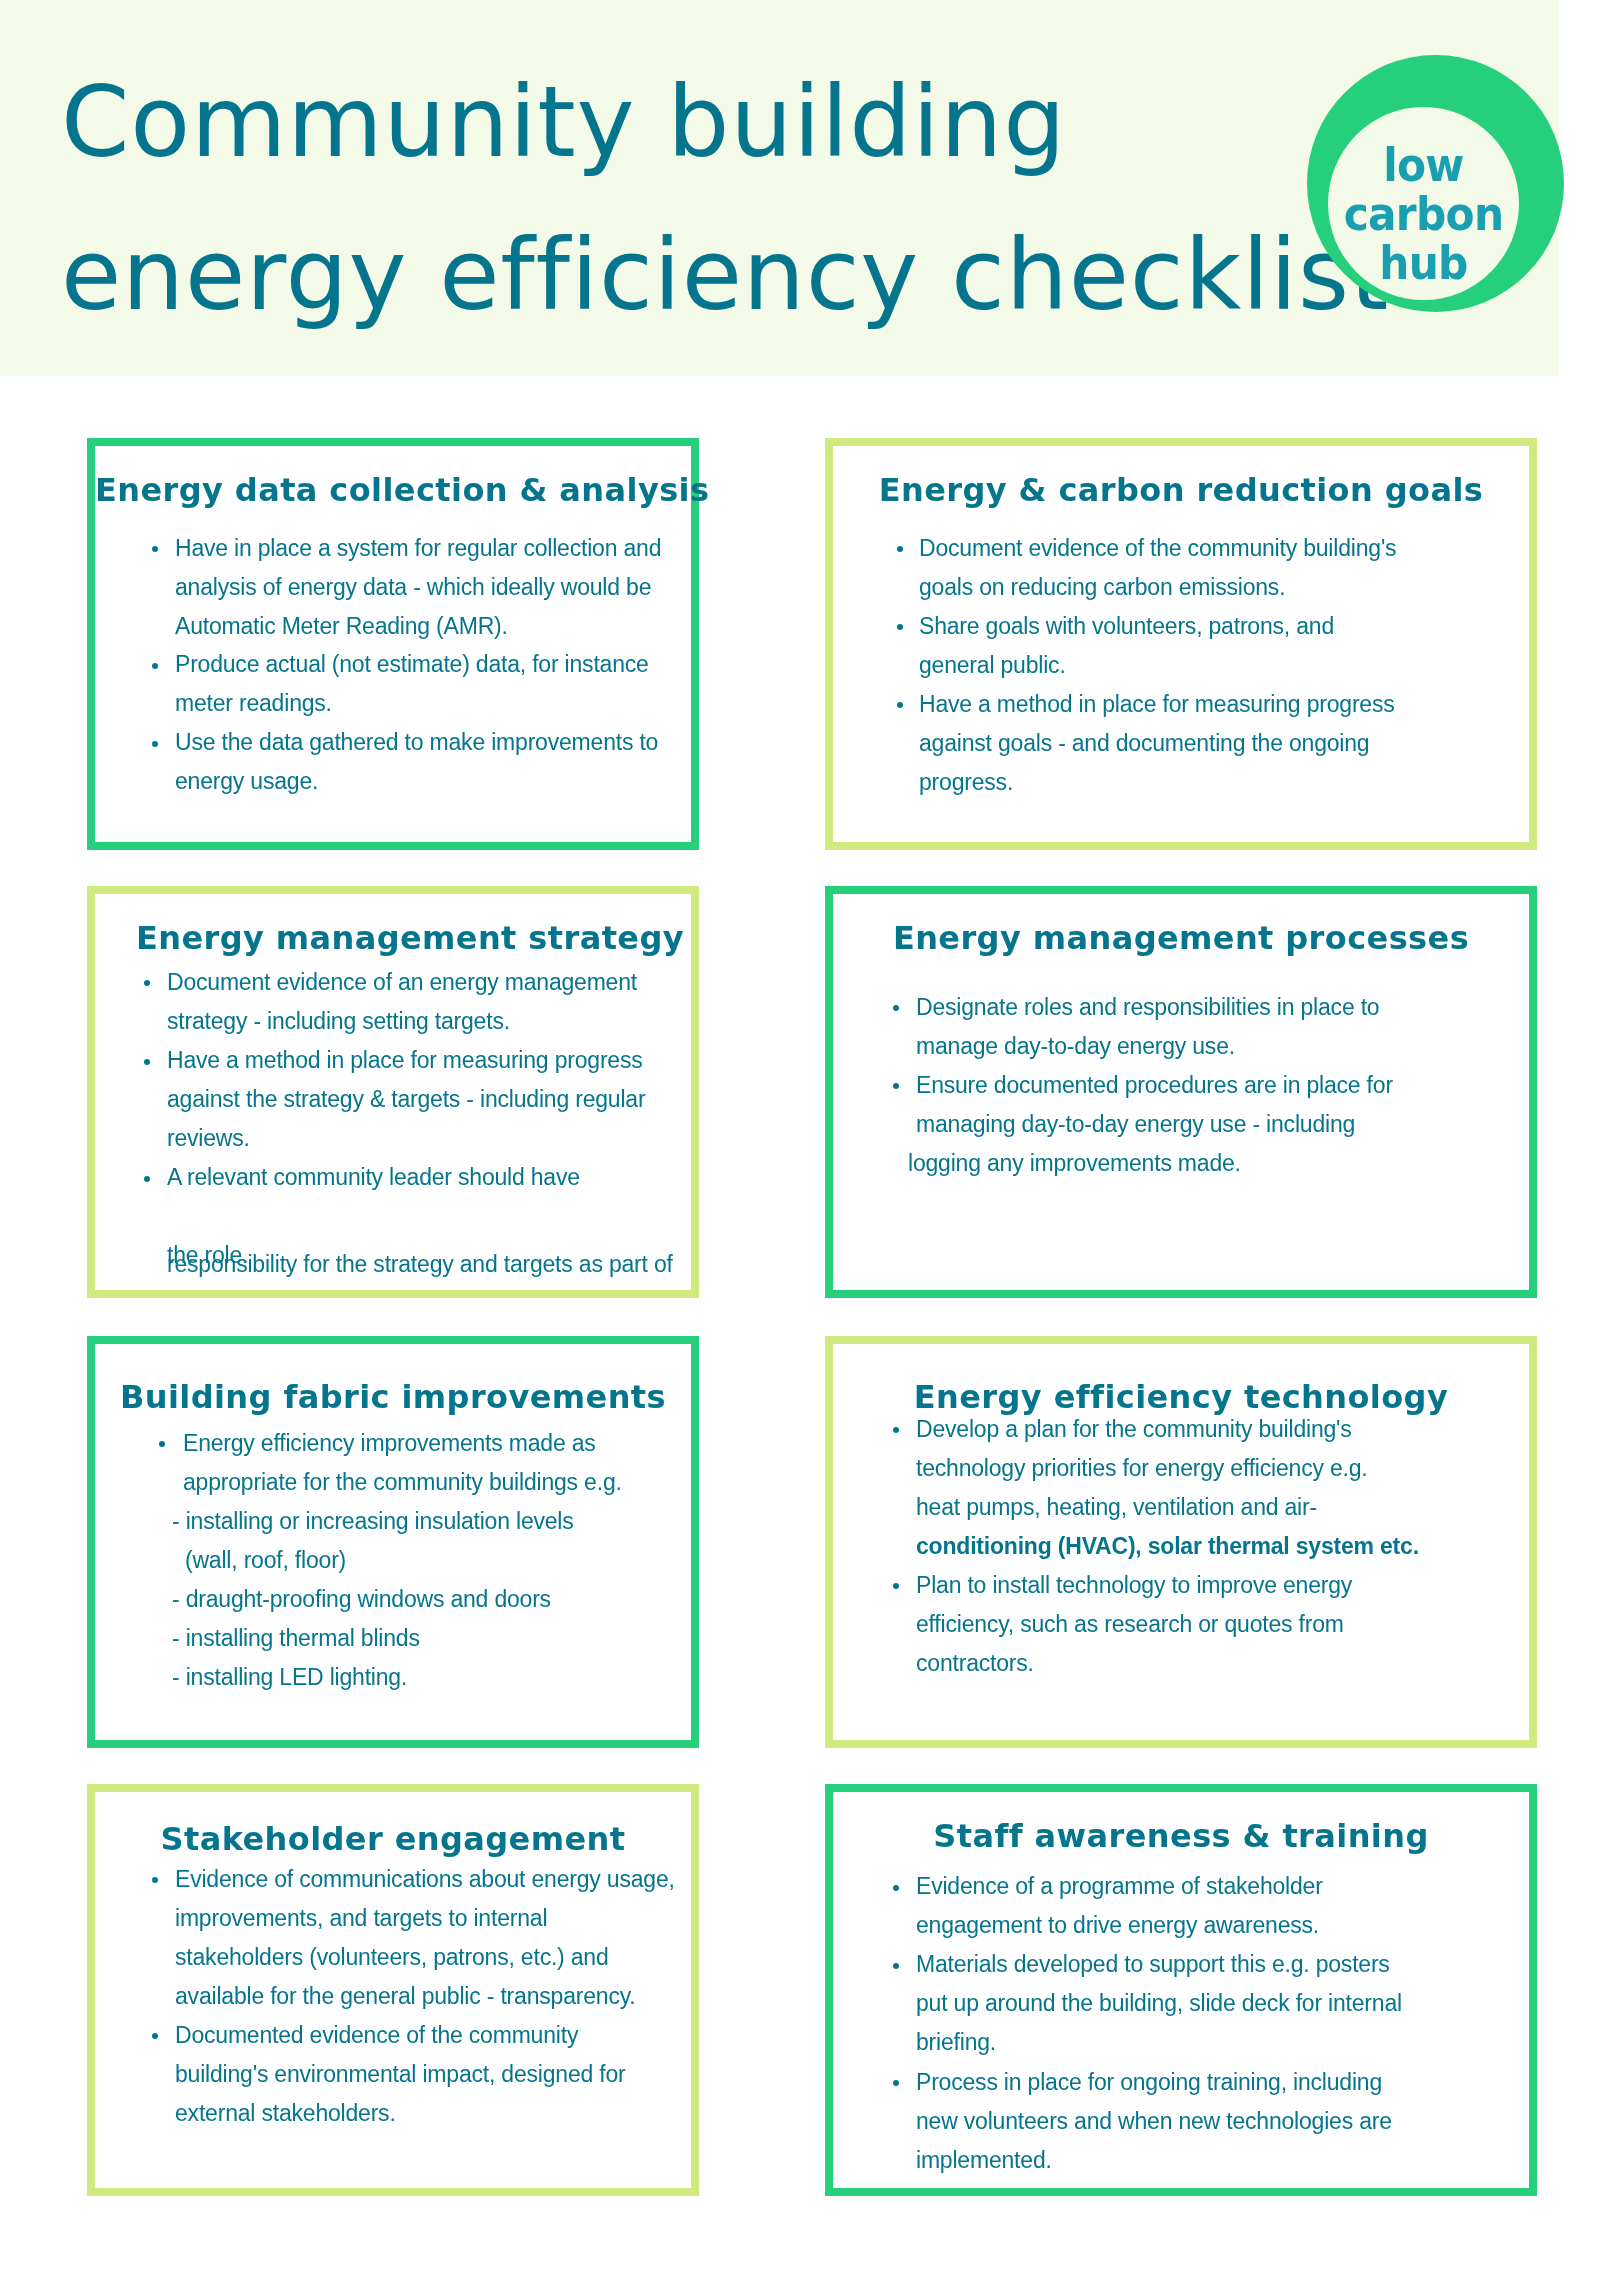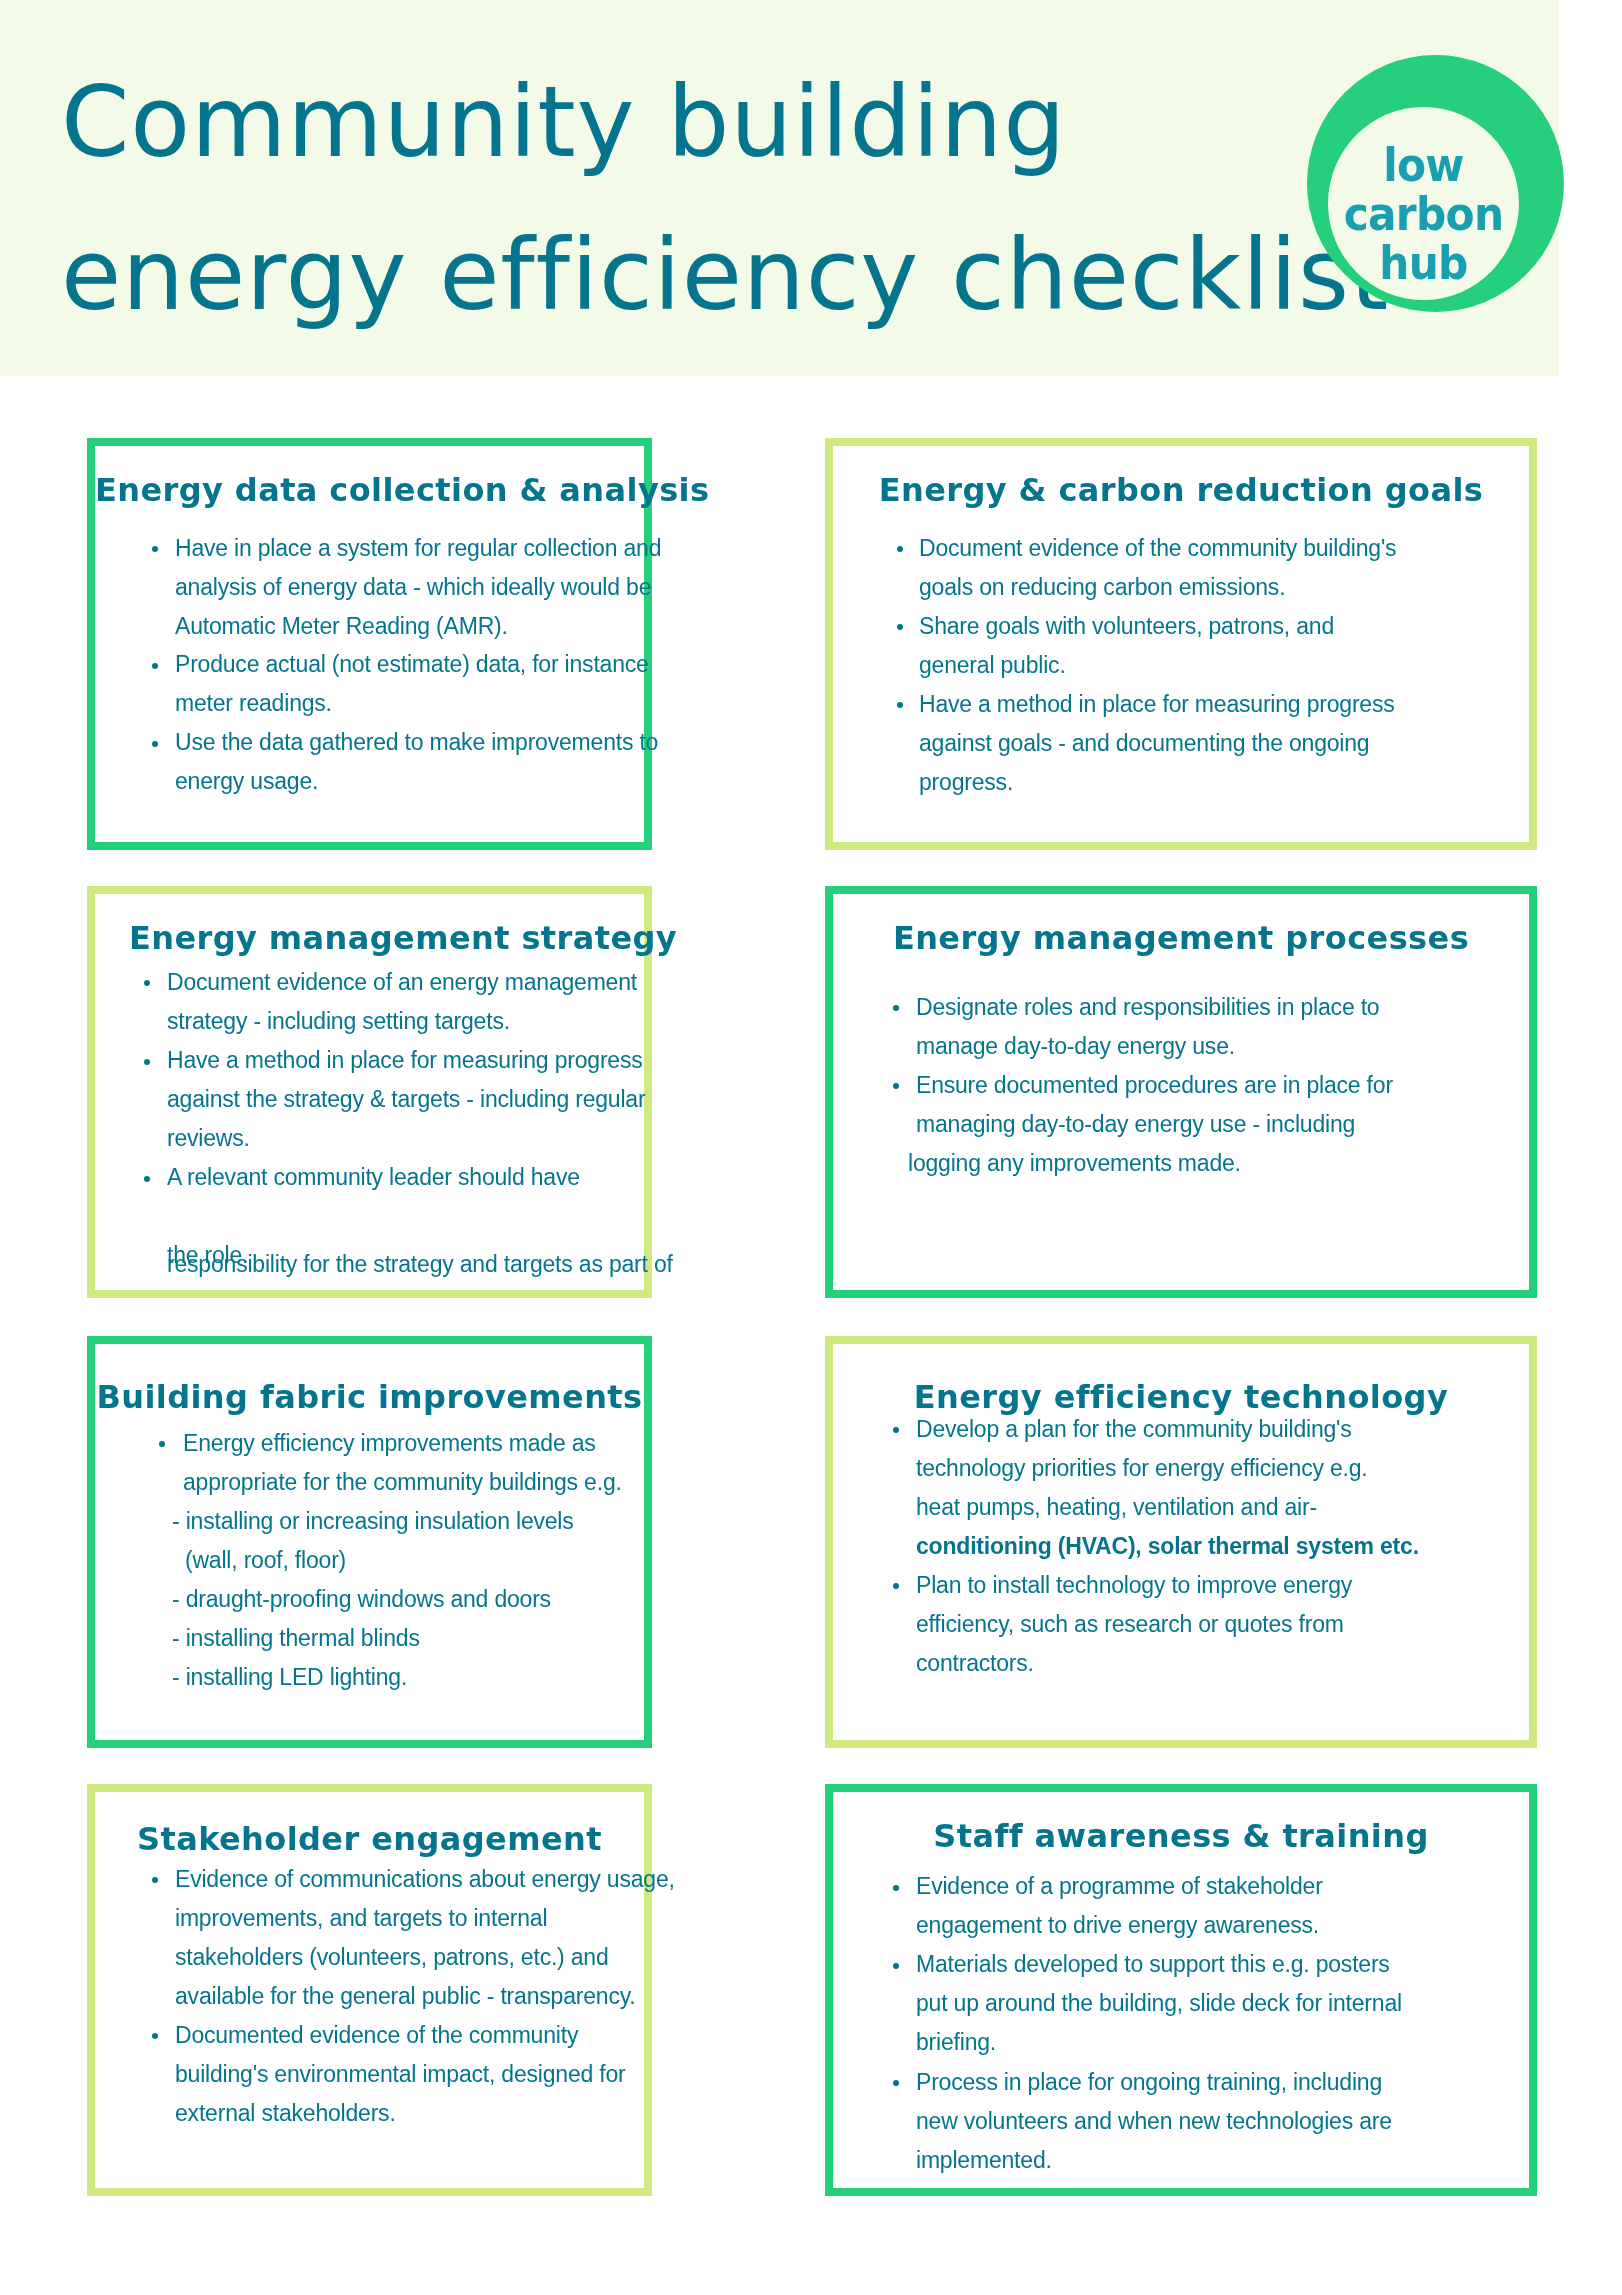--- a/index.html
+++ b/index.html
@@ -40,21 +40,21 @@
   .logo-text.t1 { top: 86px; }
   .logo-text.t2 { top: 135px; }
   .logo-text.t3 { top: 184px; }
 
   .card {
     position: absolute; box-sizing: border-box; background: #ffffff;
     border: 8.4px solid #25cf7c;
   }
   .card.lime { border-color: #d0ea80; }
   .card.green { border-color: #25cf7c; }
-  .col-l { left: 87px; width: 565px; }
+  .col-l { left: 87px; width: 612px; }
   .col-r { left: 825px; width: 712px; }
   .row1 { top: 438px; height: 412px; }
   .row2 { top: 886px; height: 412px; }
   .row3 { top: 1336px; height: 412px; }
   .row4 { top: 1784px; height: 412px; }
 
   .card-title {
     position: absolute; left: 0; right: 0; text-align: center;
     font-family: "DejaVu Sans", "Liberation Sans", sans-serif; font-weight: bold;
     font-size: 32px; color: #04758c; white-space: nowrap; line-height: 1;

